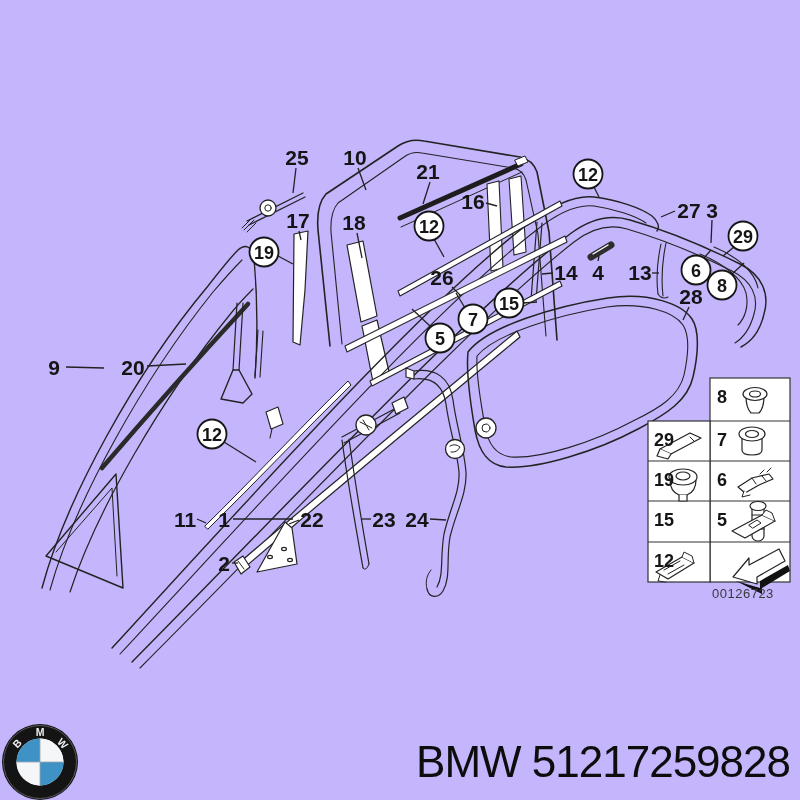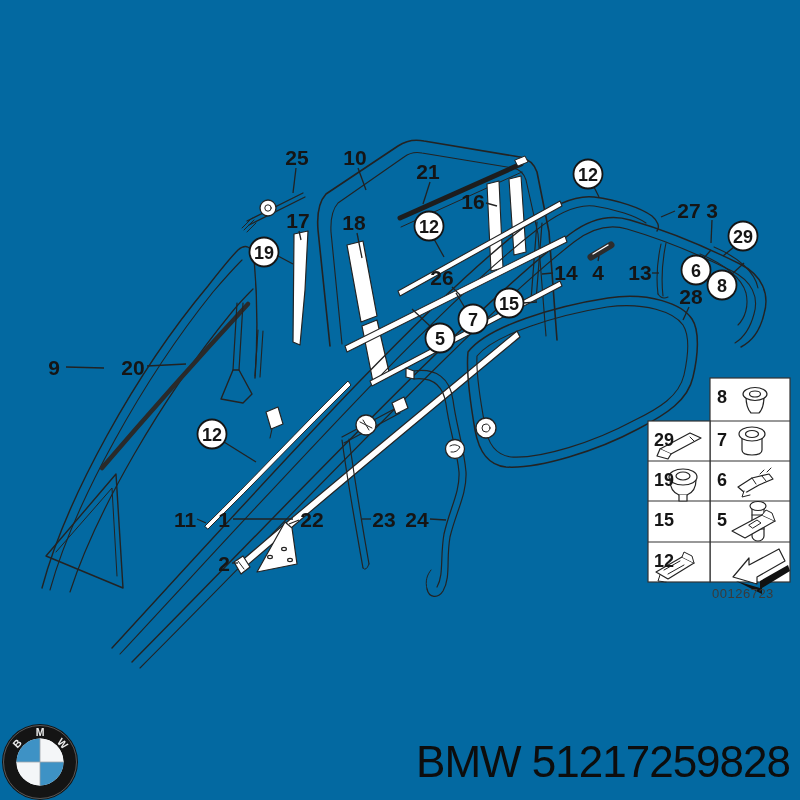--- a/index.html
+++ b/index.html
@@ -1,17 +1,17 @@
 <!DOCTYPE html>
 <html lang="en"><head>
 <meta charset="utf-8">
 <title>BMW 51217259828</title>
 <style>
   html,body{margin:0;padding:0;background:#fff;}
-  .stage{position:relative;width:800px;height:800px;background:#0369a1;overflow:hidden;
+  .stage{position:relative;width:800px;height:800px;background:#c4b5fd;overflow:hidden;
          font-family:"Liberation Sans","DejaVu Sans",sans-serif;}
   svg{position:absolute;left:0;top:0;}
   .callout-text{font-family:"Liberation Sans","DejaVu Sans",sans-serif;font-weight:bold;fill:#151515;}
   .legend-num{font-family:"Liberation Sans","DejaVu Sans",sans-serif;font-weight:bold;font-size:18px;fill:#151515;}
   .legend-code{font-family:"Liberation Sans","DejaVu Sans",sans-serif;font-size:13px;fill:#3a3a3a;letter-spacing:0.5px;}
   .footer-text{font-family:"Liberation Sans","DejaVu Sans",sans-serif;font-size:44px;fill:#0d0d0d;letter-spacing:-1px;}
   .logo-letter{font-family:"Liberation Sans","DejaVu Sans",sans-serif;font-size:10.5px;font-weight:bold;fill:#ececec;}
 </style>
 </head>
 <body>

